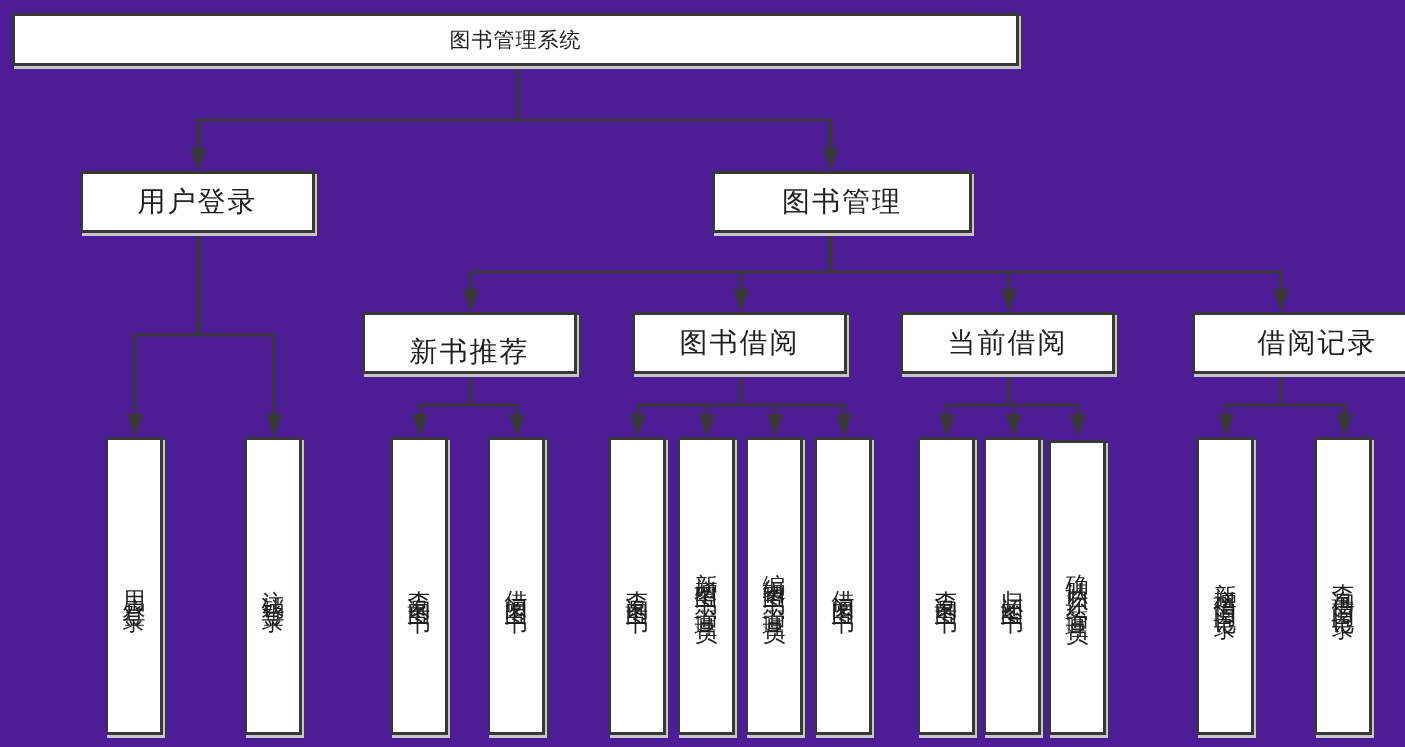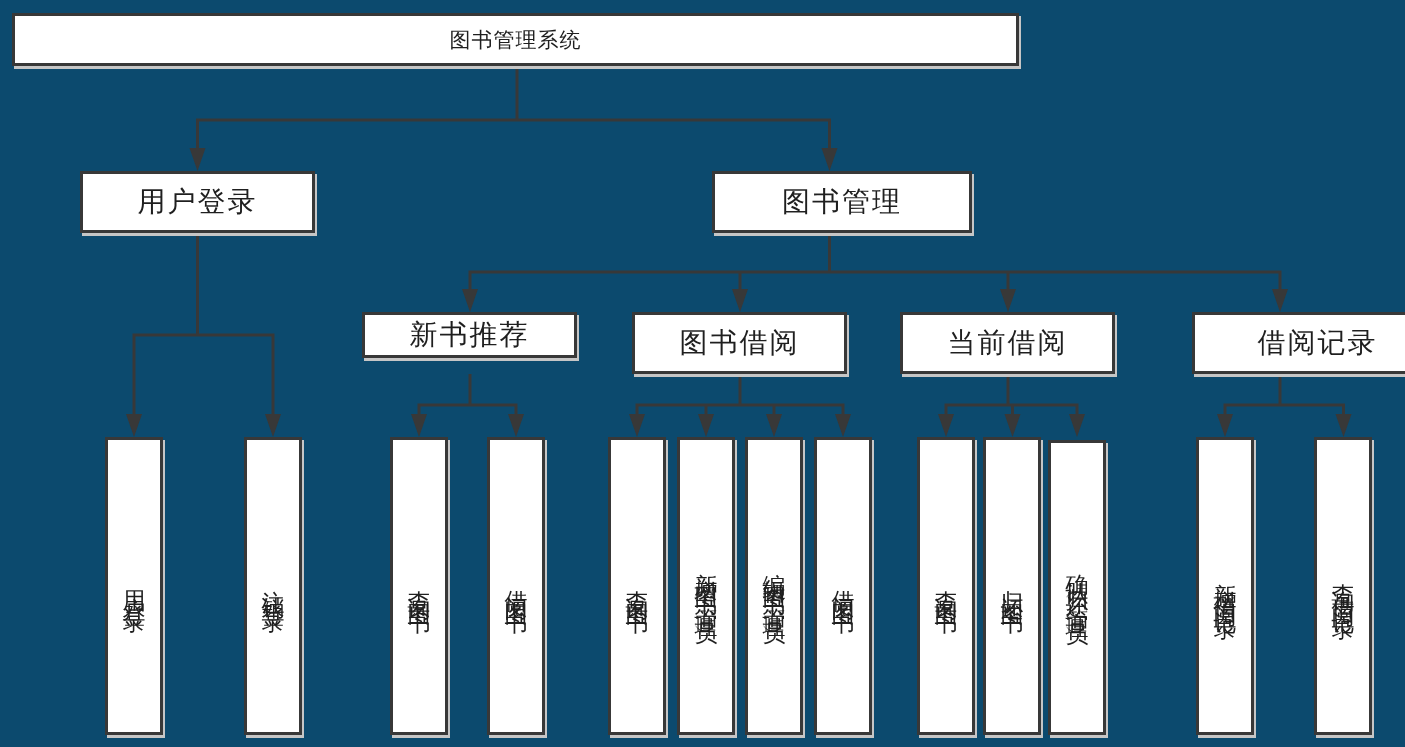--- a/index.html
+++ b/index.html
@@ -1,20 +1,20 @@
 <!DOCTYPE html>
 <html><head>
 <meta charset="utf-8">
 <style>
   html, body { margin: 0; padding: 0; background: #ffffff; }
   .stage {
     position: relative;
     width: 1405px;
     height: 747px;
-    background: #0c4a6e;
+    background: #4c1d95;
     overflow: hidden;
     font-family: "Liberation Sans", "DejaVu Sans", sans-serif;
   }
   .connectors {
     position: absolute;
     left: 0; top: 0;
     width: 1405px; height: 747px;
   }
   .node {
     position: absolute;
@@ -97,21 +97,21 @@
     <span class="root-label">图书管理系统</span>
   </div>
 
   <div class="node" style="left:80px; top:171px; width:235px; height:62px;">
     <span class="h-label">用户登录</span>
   </div>
   <div class="node" style="left:712px; top:171px; width:260px; height:62px;">
     <span class="h-label">图书管理</span>
   </div>
 
-  <div class="node" style="left:362px; top:312px; width:215px; height:46px;">
+  <div class="node" style="left:362px; top:312px; width:215px; height:62px;align-items:flex-end;">
     <span class="h-label">新书推荐</span>
   </div>
   <div class="node" style="left:900px; top:312px; width:215px; height:62px;">
     <span class="h-label">当前借阅</span>
   </div>
   <div class="node" style="left:632px; top:312px; width:215px; height:62px;">
     <span class="h-label">图书借阅</span>
   </div>
   <div class="node" style="left:1172px; top:312px; width:251px; height:62px;margin-left:20px;">
     <span class="h-label">借阅记录</span>

